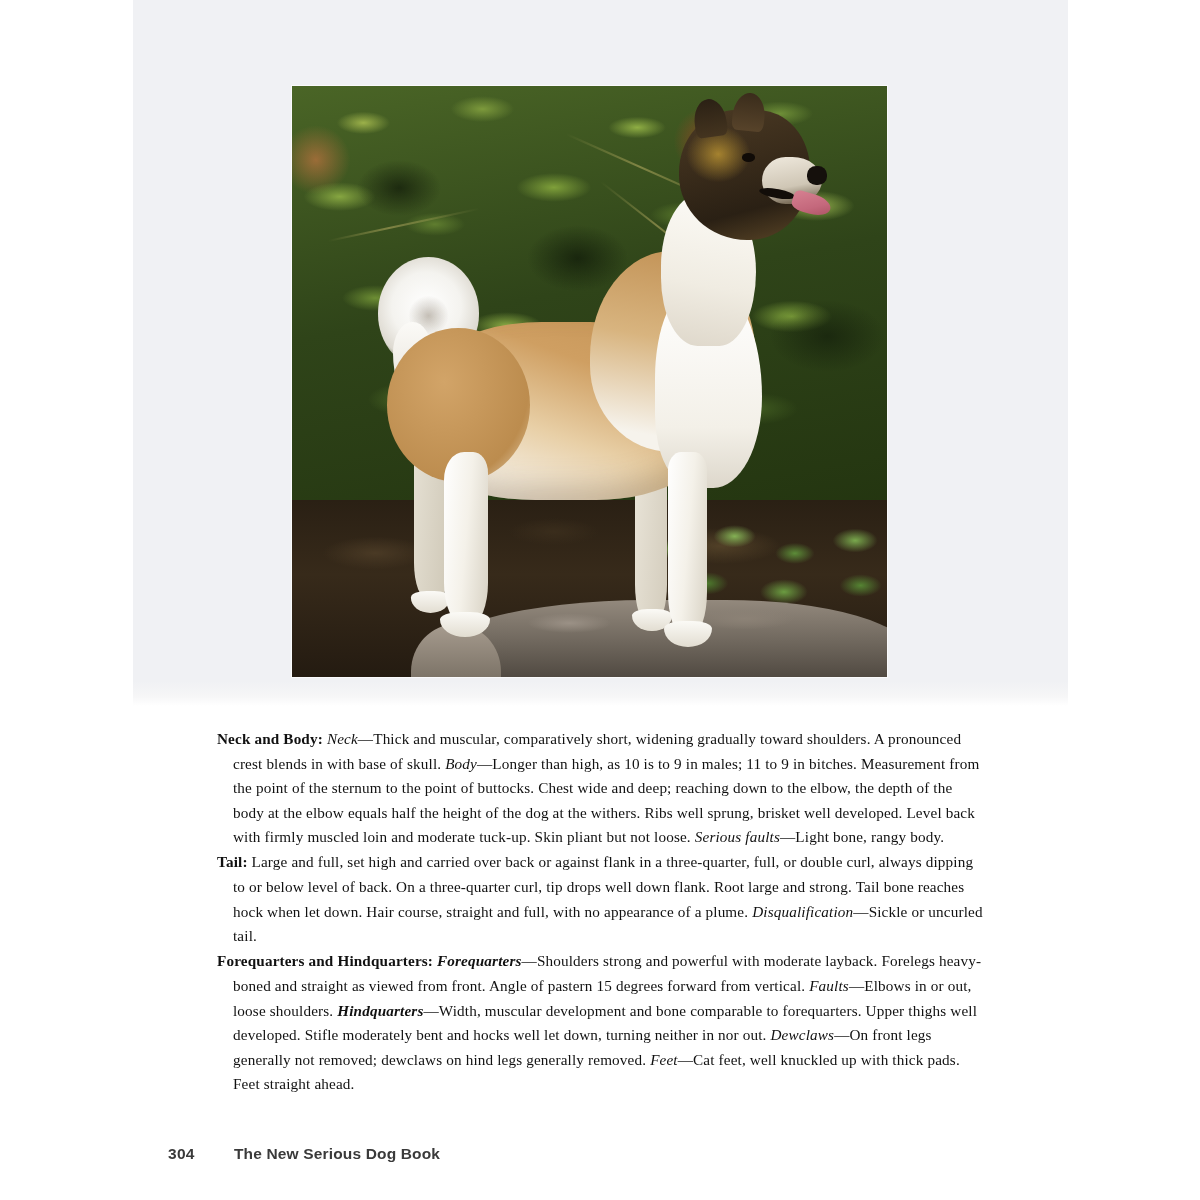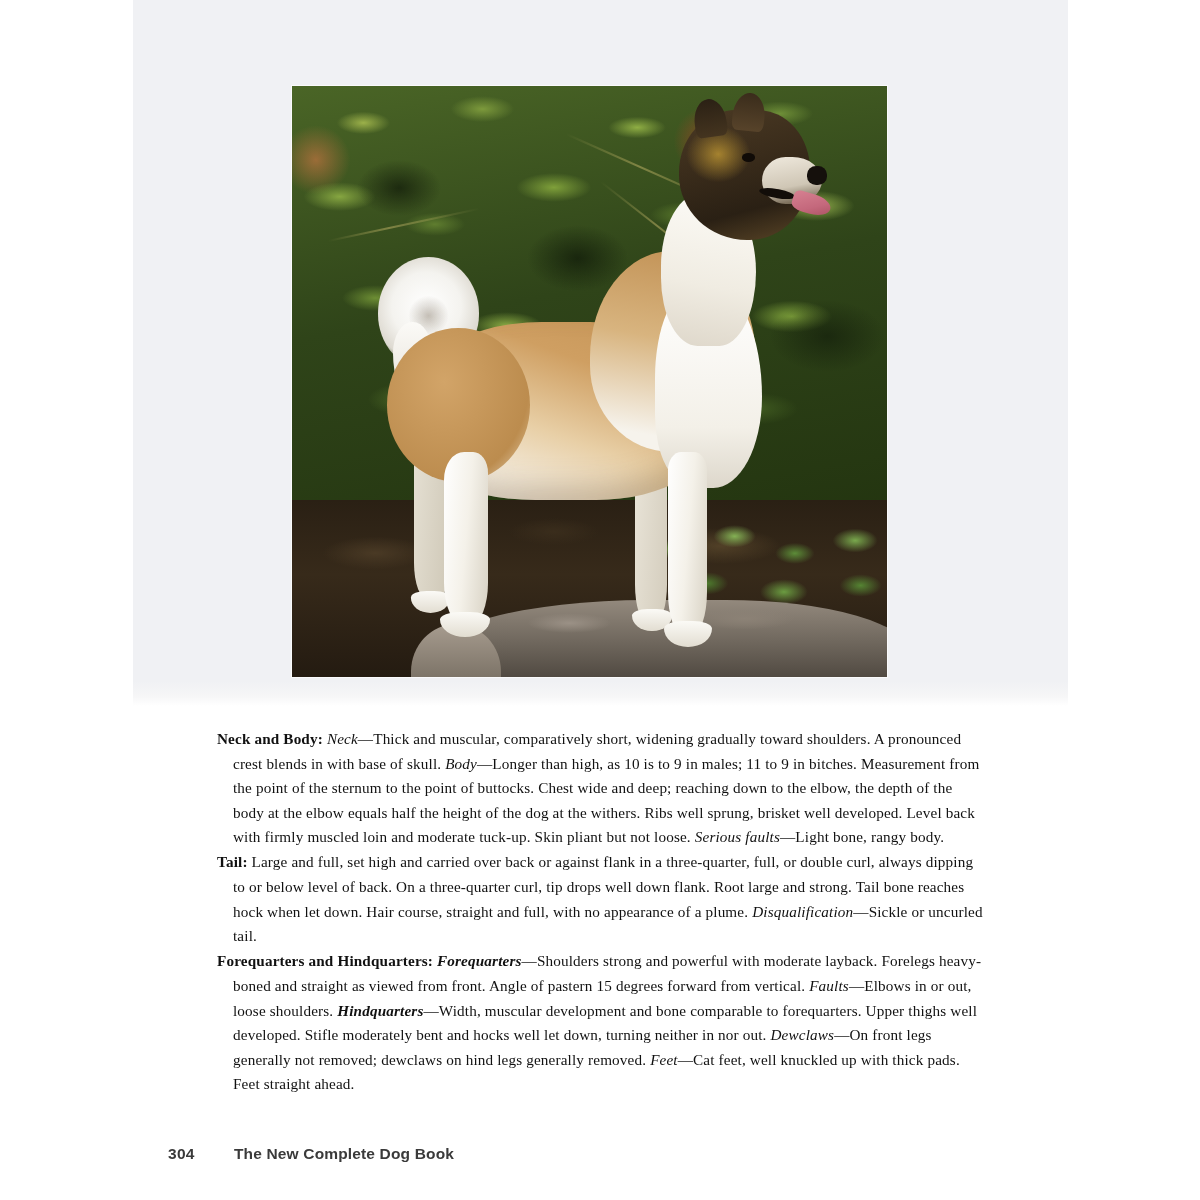--- a/index.html
+++ b/index.html
@@ -358,16 +358,16 @@
   </div>
 
   <div class="text-column">
     <p class="para"><b>Neck and Body: </b><i>Neck</i><span>—Thick and muscular, comparatively short, widening gradually toward shoulders. A pronounced crest blends in with base of skull. </span><i>Body</i><span>—Longer than high, as 10 is to 9 in males; 11 to 9 in bitches. Measurement from the point of the sternum to the point of buttocks. Chest wide and deep; reaching down to the elbow, the depth of the body at the elbow equals half the height of the dog at the withers. Ribs well sprung, brisket well developed. Level back with firmly muscled loin and moderate tuck-up. Skin pliant but not loose. </span><i>Serious faults</i><span>—Light bone, rangy body.</span></p>
     <p class="para"><b>Tail: </b><span>Large and full, set high and carried over back or against flank in a three-quarter, full, or double curl, always dipping to or below level of back. On a three-quarter curl, tip drops well down flank. Root large and strong. Tail bone reaches hock when let down. Hair course, straight and full, with no appearance of a plume. </span><i>Disqualification</i><span>—Sickle or uncurled tail.</span></p>
     <p class="para"><b>Forequarters and Hindquarters: </b><i class="bi">Forequarters</i><span>—Shoulders strong and powerful with moderate layback. Forelegs heavy-boned and straight as viewed from front. Angle of pastern 15 degrees forward from vertical. </span><i>Faults</i><span>—Elbows in or out, loose shoulders. </span><i class="bi">Hindquarters</i><span>—Width, muscular development and bone comparable to forequarters. Upper thighs well developed. Stifle moderately bent and hocks well let down, turning neither in nor out. </span><i>Dewclaws</i><span>—On front legs generally not removed; dewclaws on hind legs generally removed. </span><i>Feet</i><span>—Cat feet, well knuckled up with thick pads. Feet straight ahead.</span></p>
   </div>
 
   <div class="footer">
     <span class="folio">304</span>
-    <span class="running-title">The New Complete Dog Book</span>
+    <span class="running-title">The New Serious Dog Book</span>
   </div>
 
 </div>
 
 </body></html>

